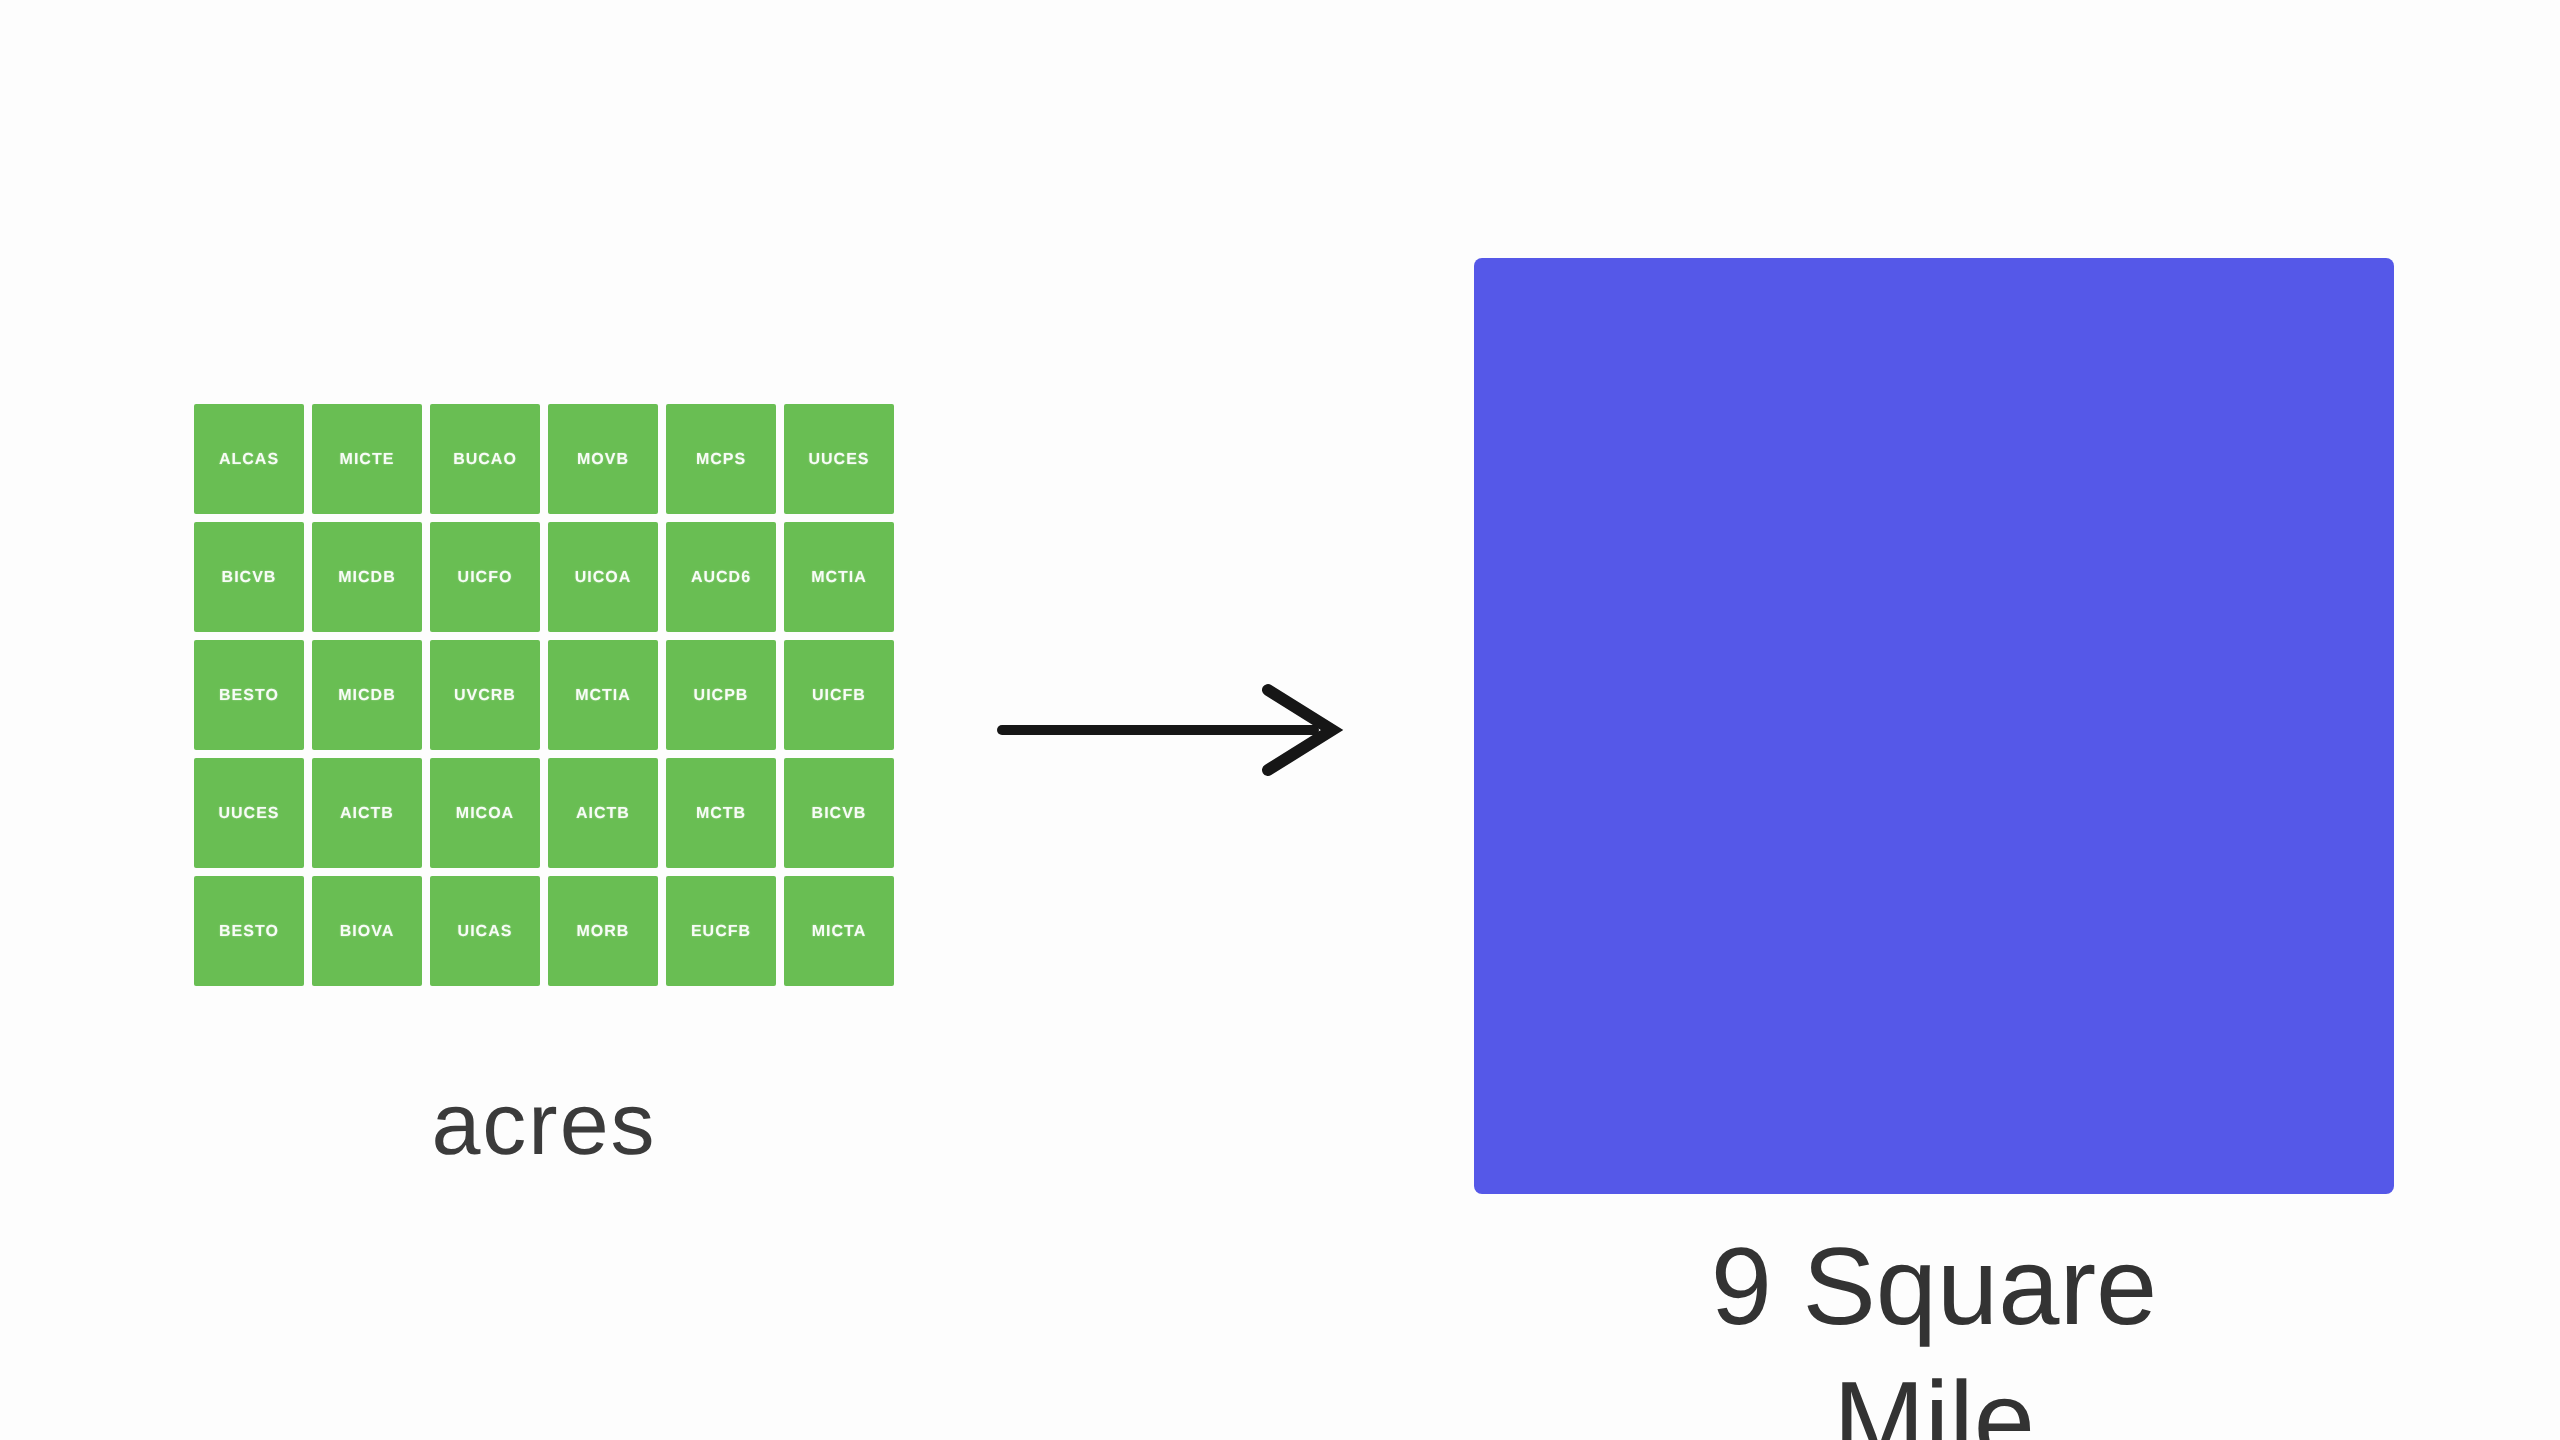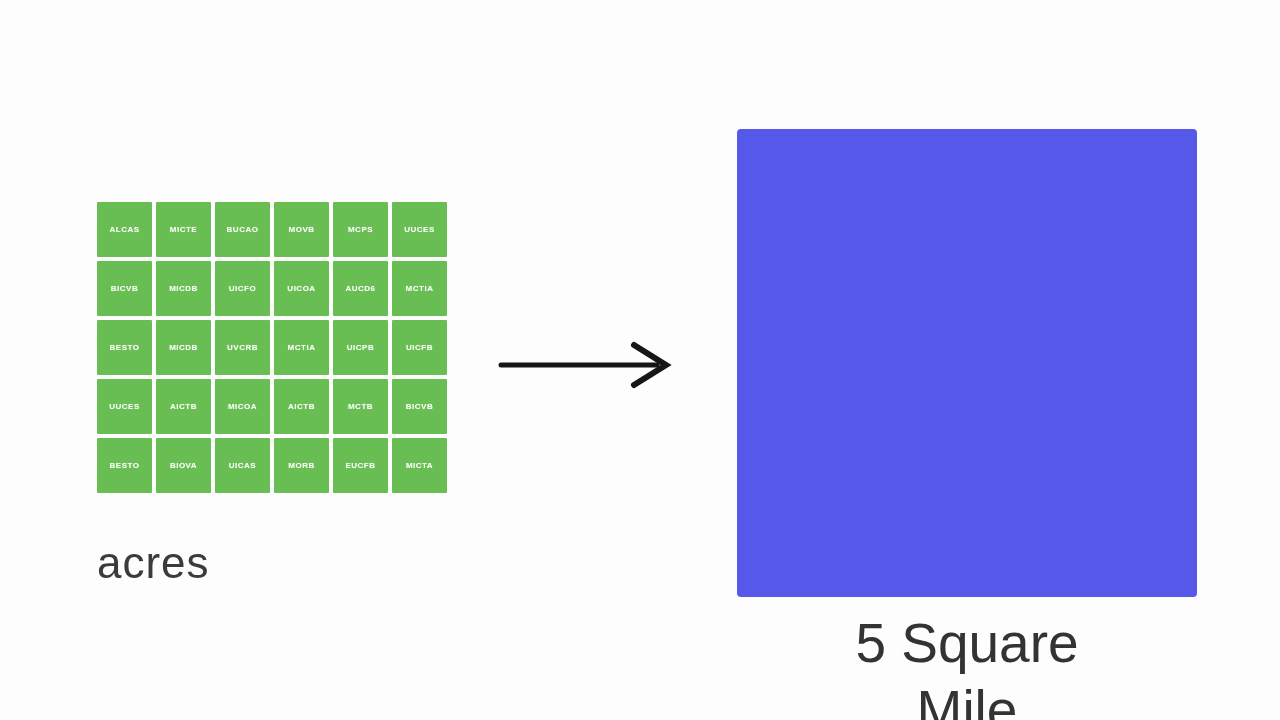--- a/index.html
+++ b/index.html
@@ -35,20 +35,21 @@
     color: rgba(255,255,255,0.93);
     text-shadow: 0 0 1px rgba(255,255,255,0.4);
     overflow: hidden;
     user-select: none;
   }
   .acres-label {
     position: absolute;
     left: 97px;
     top: 538px;
     width: 350px;
+    text-align: center;
     font-size: 44px;
     color: #3b3b3b;
     letter-spacing: 1px;
   }
 
   
   .arrow-wrap {
     position: absolute;
     left: 495px;
     top: 334px;
@@ -120,17 +121,17 @@
   <div class="arrow-wrap">
     <svg width="185" height="62" viewBox="0 0 185 62" xmlns="http://www.w3.org/2000/svg">
       <line x1="6" y1="31" x2="162" y2="31" stroke="#161616" stroke-width="5" stroke-linecap="round"></line>
       <polyline points="139,11 171,31 139,51" fill="none" stroke="#161616" stroke-width="6" stroke-linecap="round" stroke-linejoin="miter"></polyline>
     </svg>
   </div>
 
   <div class="mile-square"></div>
 
   <div class="mile-label">
-    <div>5 Square</div>
+    <div>9 Square</div>
     <div>Mile</div>
   </div>
 
 </div>
 
 </body></html>

